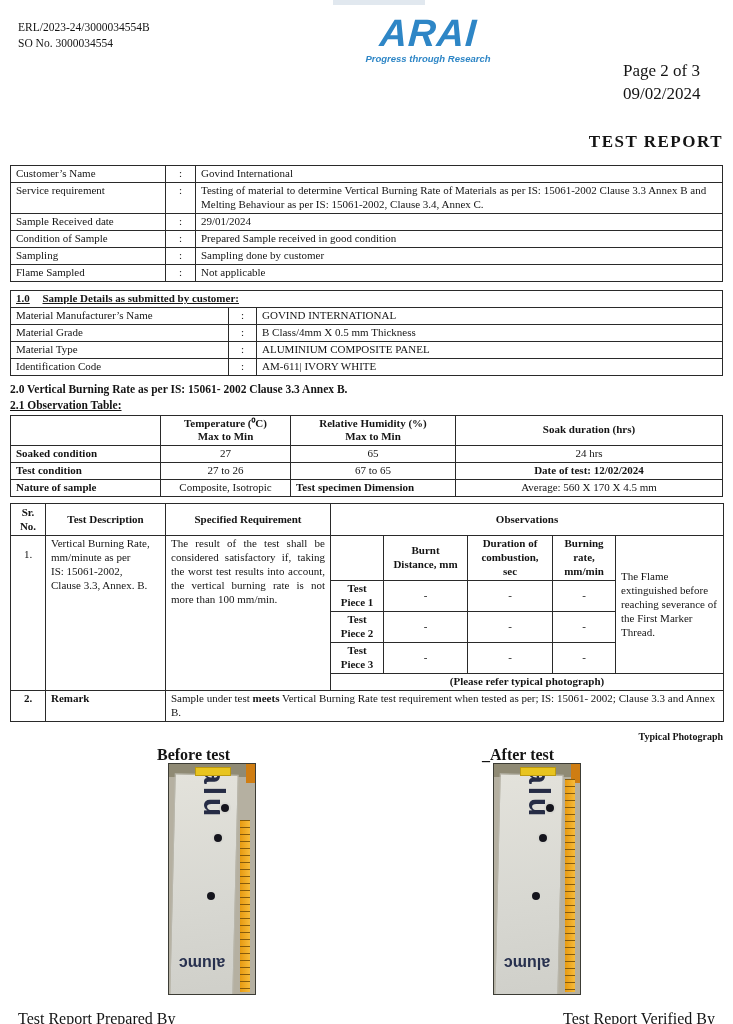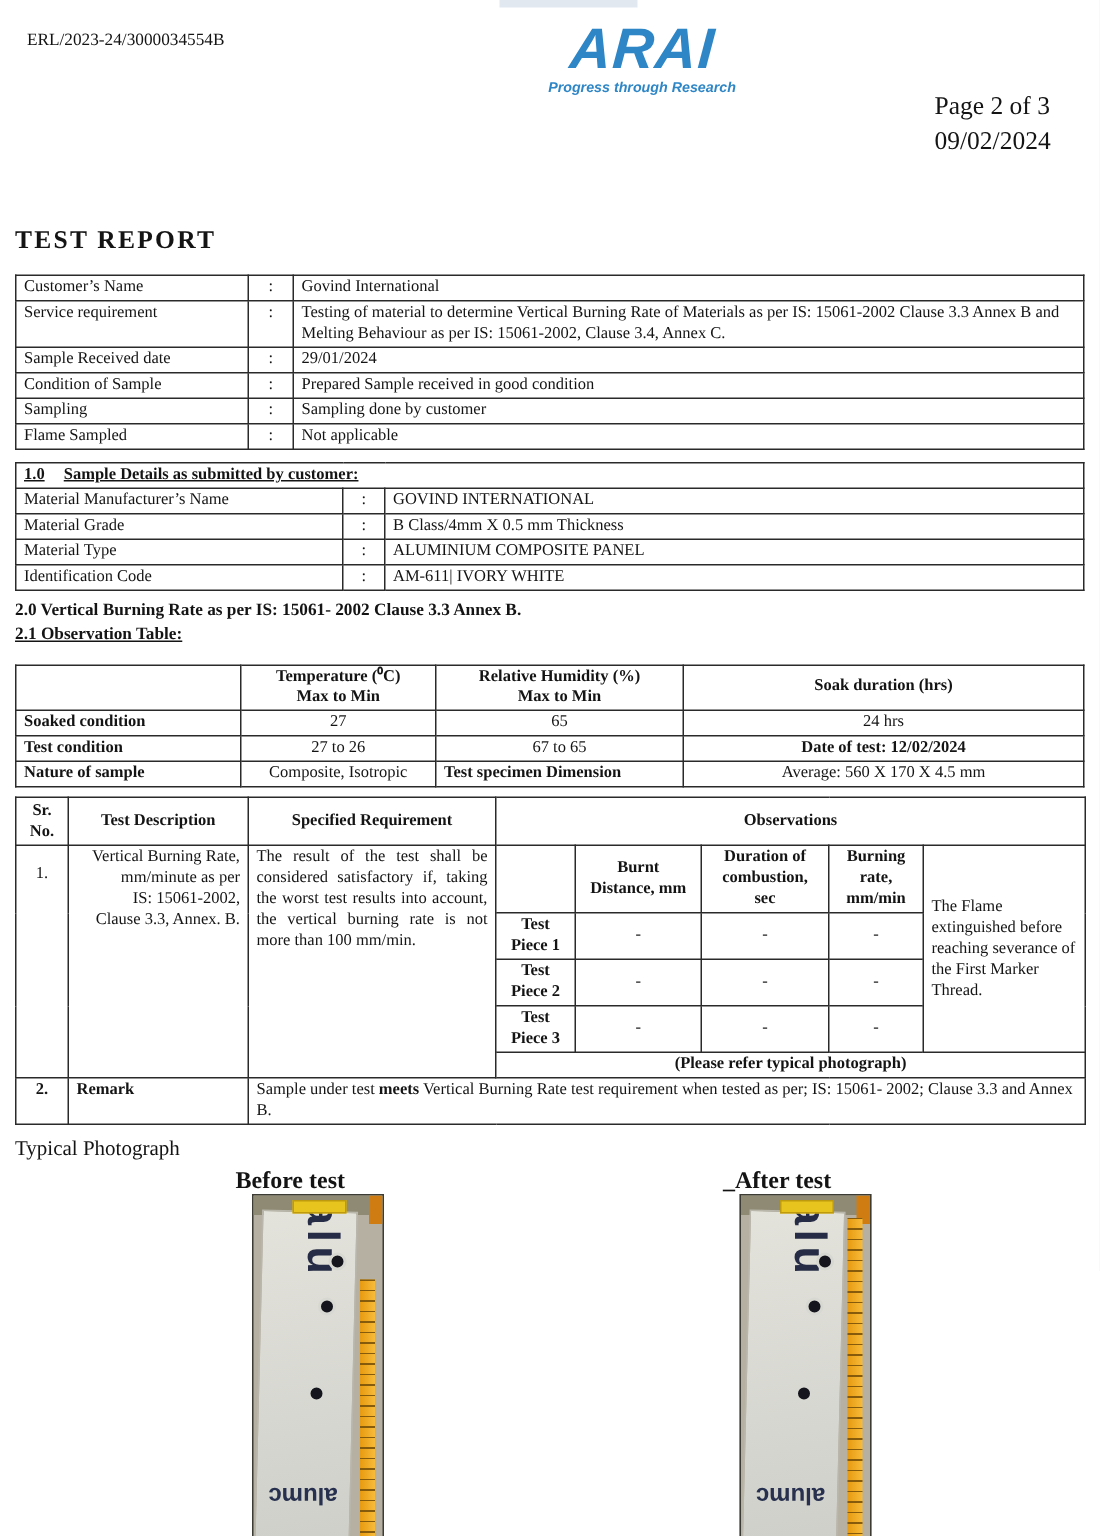--- a/index.html
+++ b/index.html
@@ -1,54 +1,54 @@
 <!DOCTYPE html>
 <html><head>
 <meta charset="utf-8">
 <style>
   * { margin:0; padding:0; box-sizing:border-box; }
   body { background:#e8e8e8; font-family:"Liberation Serif", serif; }
   .page { position:relative; width:733px; height:1024px; margin:0 auto; background:#ffffff;
           color:#141414; overflow:hidden; padding:10px 10px 0 10px; }
-  .pre { white-space:pre-line;text-align:right; }
+  .pre { white-space:pre-line; }
   .b { font-weight:bold; }
   .c { text-align:center; }
 
   
   .scan-artifact { position:absolute; left:333px; top:0; width:92px; height:5px;
                    background:#c9d6e2; opacity:.55; }
 
   
   .hdr { display:flex; align-items:flex-start; padding:4px 8px 0 8px; }
   .hdr-left { width:215px; font-size:11.5px; line-height:1.35; padding-top:6px; }
   .hdr-logo { flex:1; text-align:center; }
   .logo-word { font-family:"Liberation Sans", sans-serif; font-style:italic; font-weight:bold;
                font-size:38px; line-height:1; color:#2e86c6; letter-spacing:1px; transform:skewX(-4deg); display:inline-block; }
   .logo-tag { font-family:"Liberation Sans", sans-serif; font-style:italic; font-weight:bold;
               font-size:9.5px; color:#2e86c6; margin-top:1px; }
   .hdr-right { width:92px; font-size:17px; line-height:1.35; padding-top:6px;margin-top:40px; }
 
-  .doc-title { text-align:left; font-weight:bold; font-size:17px; letter-spacing:1.5px; margin-top:44px; }
+  .doc-title { text-align:right; font-weight:bold; font-size:17px; letter-spacing:1.5px; margin-top:26px; }
 
   table { border-collapse:collapse; table-layout:fixed; width:713px; }
   td { border:1px solid #2a2a2a; font-size:11px; line-height:1.27; padding:1px 5px; vertical-align:middle; overflow:hidden; }
   .t1 { margin-top:13px; }
   .t2 { margin-top:8px; }
-  .t3 { margin-top:12px; }
+  .t3 { margin-top:2px; }
   .t4 { margin-top:6px; }
   .hd-underline { text-decoration:underline; }
   .sec-h { font-size:11.5px; font-weight:bold; margin-top:7px; padding-left:0px; }
   .sec-h2 { font-size:11.5px; font-weight:bold; text-decoration:underline; margin-top:1px; }
 
   .t4 td.topcell { vertical-align:top; }
   .t4 .just { text-align:justify; }
   .dash { text-align:center; }
 
   
-  .photo-heading { text-align:left; font-weight:normal; font-size:14px; margin-top:9px; }
+  .photo-heading { text-align:right; font-weight:bold; font-size:10px; margin-top:9px; }
   .photo-area { position:relative; height:252px; margin-top:4px; }
   .photo-label { position:absolute; width:110px; font-weight:bold; font-size:16px; top:0; }
   .lbl-before { left:147px; }
   .lbl-after { left:472px; }
   .photo { position:absolute; top:17px; width:88px; height:232px; background:#b5b0a1;
            border:1px solid #3c3c35; overflow:hidden; }
   .ph-before { left:158px; }
   .ph-after { left:483px; }
   .ph-topstrip { position:absolute; left:0; top:0; right:0; height:13px; background:#8f8a74; }
   .ph-corner { position:absolute; right:0; top:0; width:9px; height:19px; background:#cf7d12; }
@@ -85,20 +85,21 @@
 <body>
 
 <div class="page">
 
   <div class="scan-artifact"></div>
 
   
   <div class="hdr">
     <div class="hdr-left">
       <div>ERL/2023-24/3000034554B</div>
+      <div>SO No. 3000034554</div>
     </div>
     <div class="hdr-logo">
       <div class="logo-word">ARAI</div>
       <div class="logo-tag">Progress through Research</div>
     </div>
     <div class="hdr-right">
       <div>Page 2 of 3</div>
       <div>09/02/2024</div>
     </div>
   </div>

